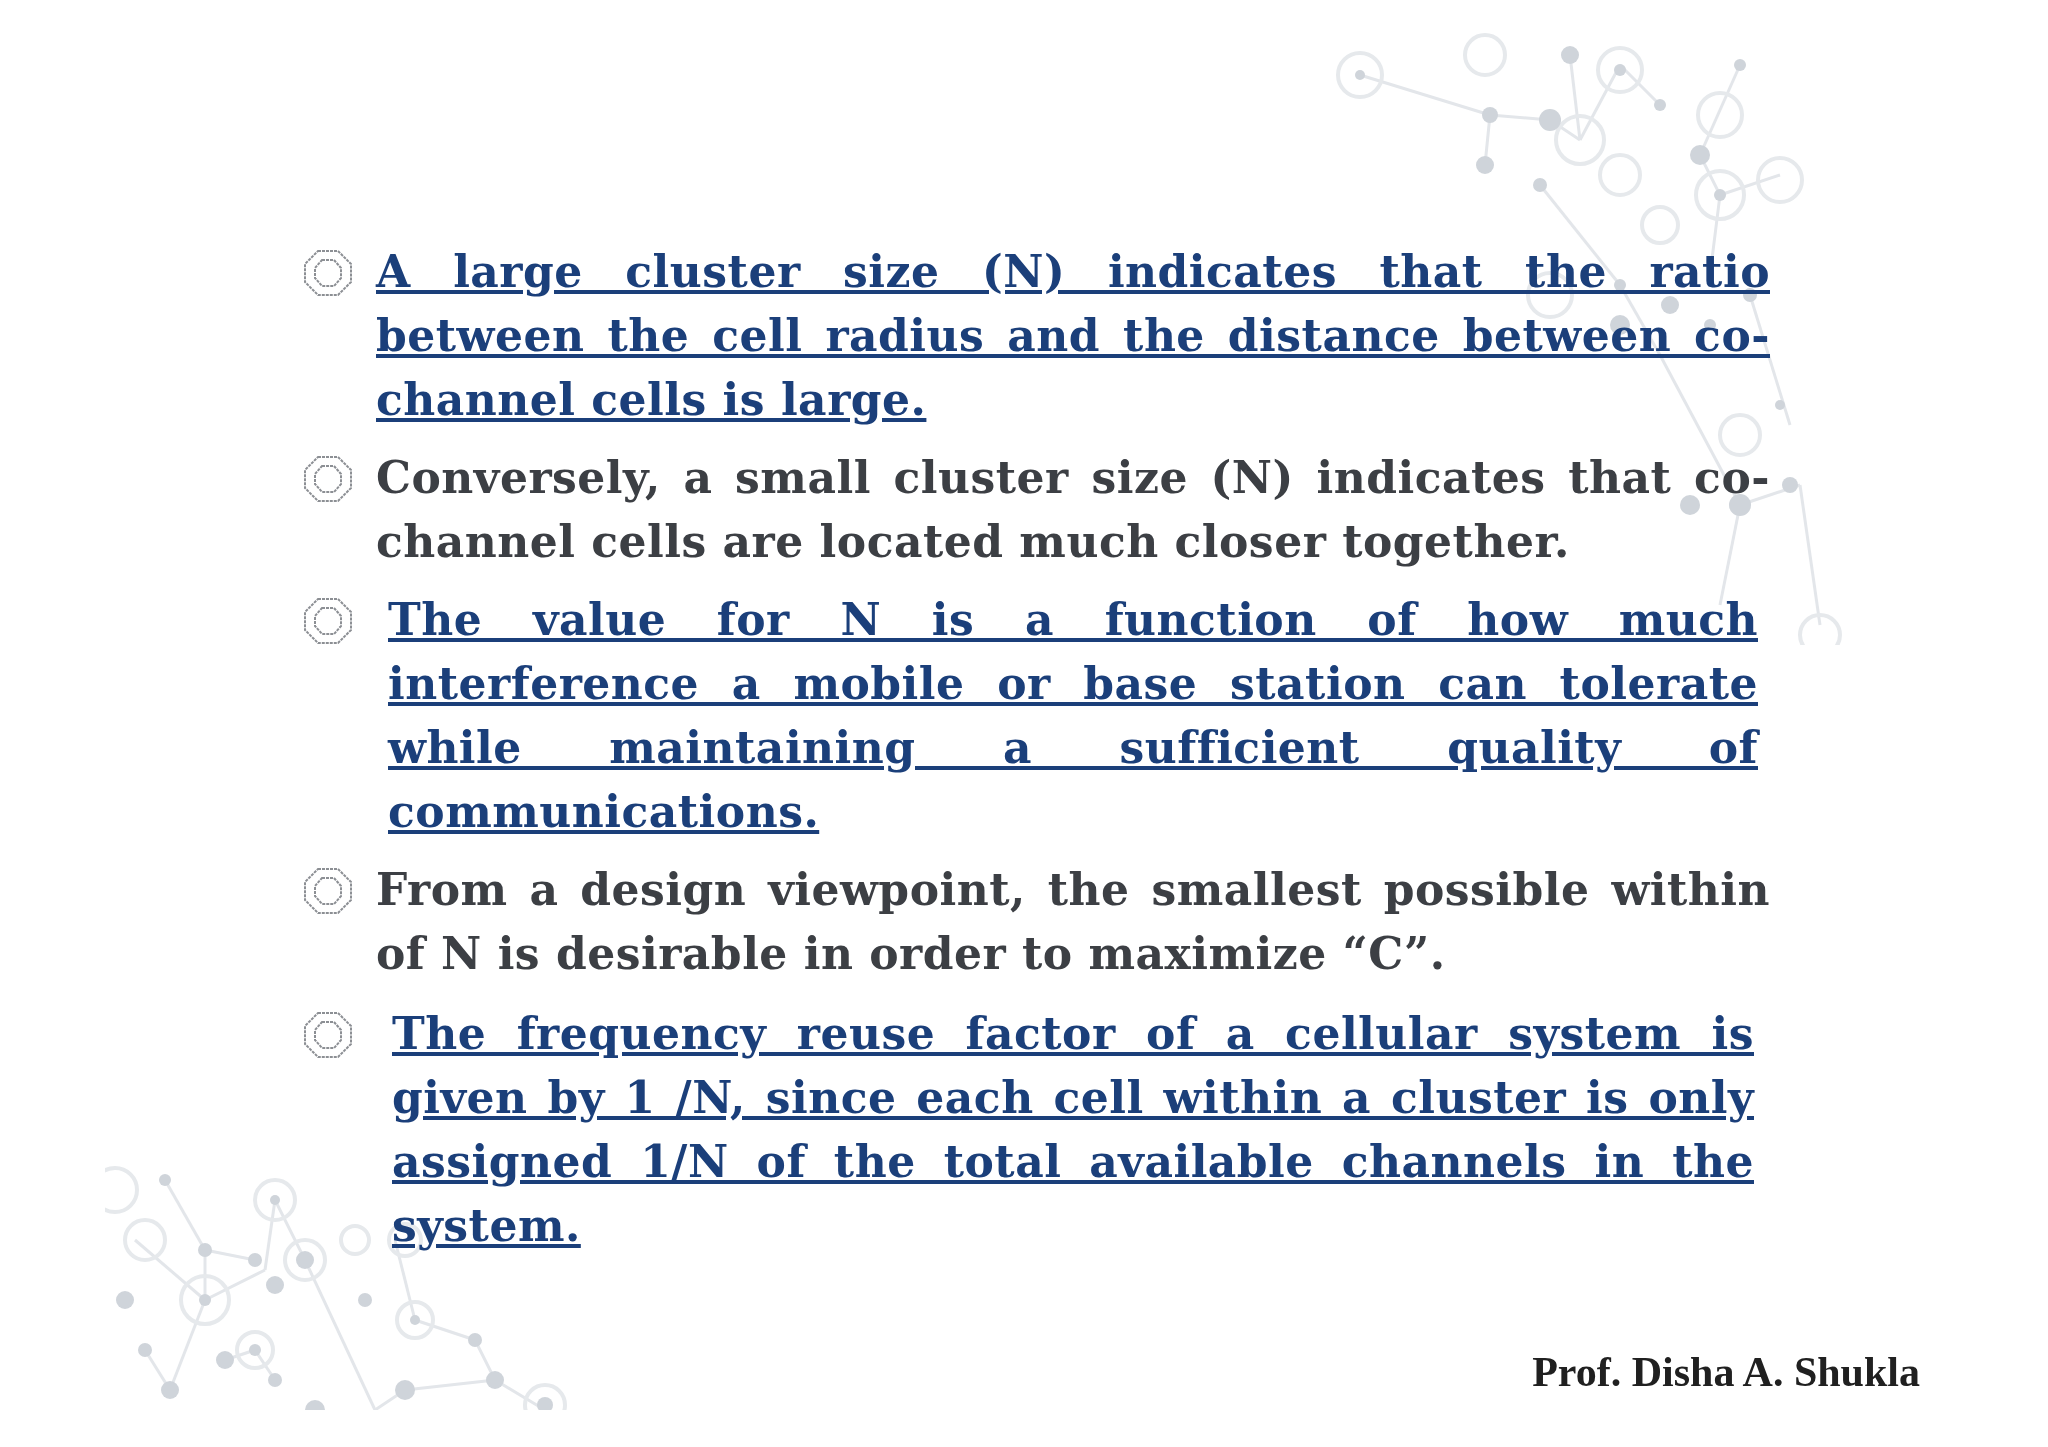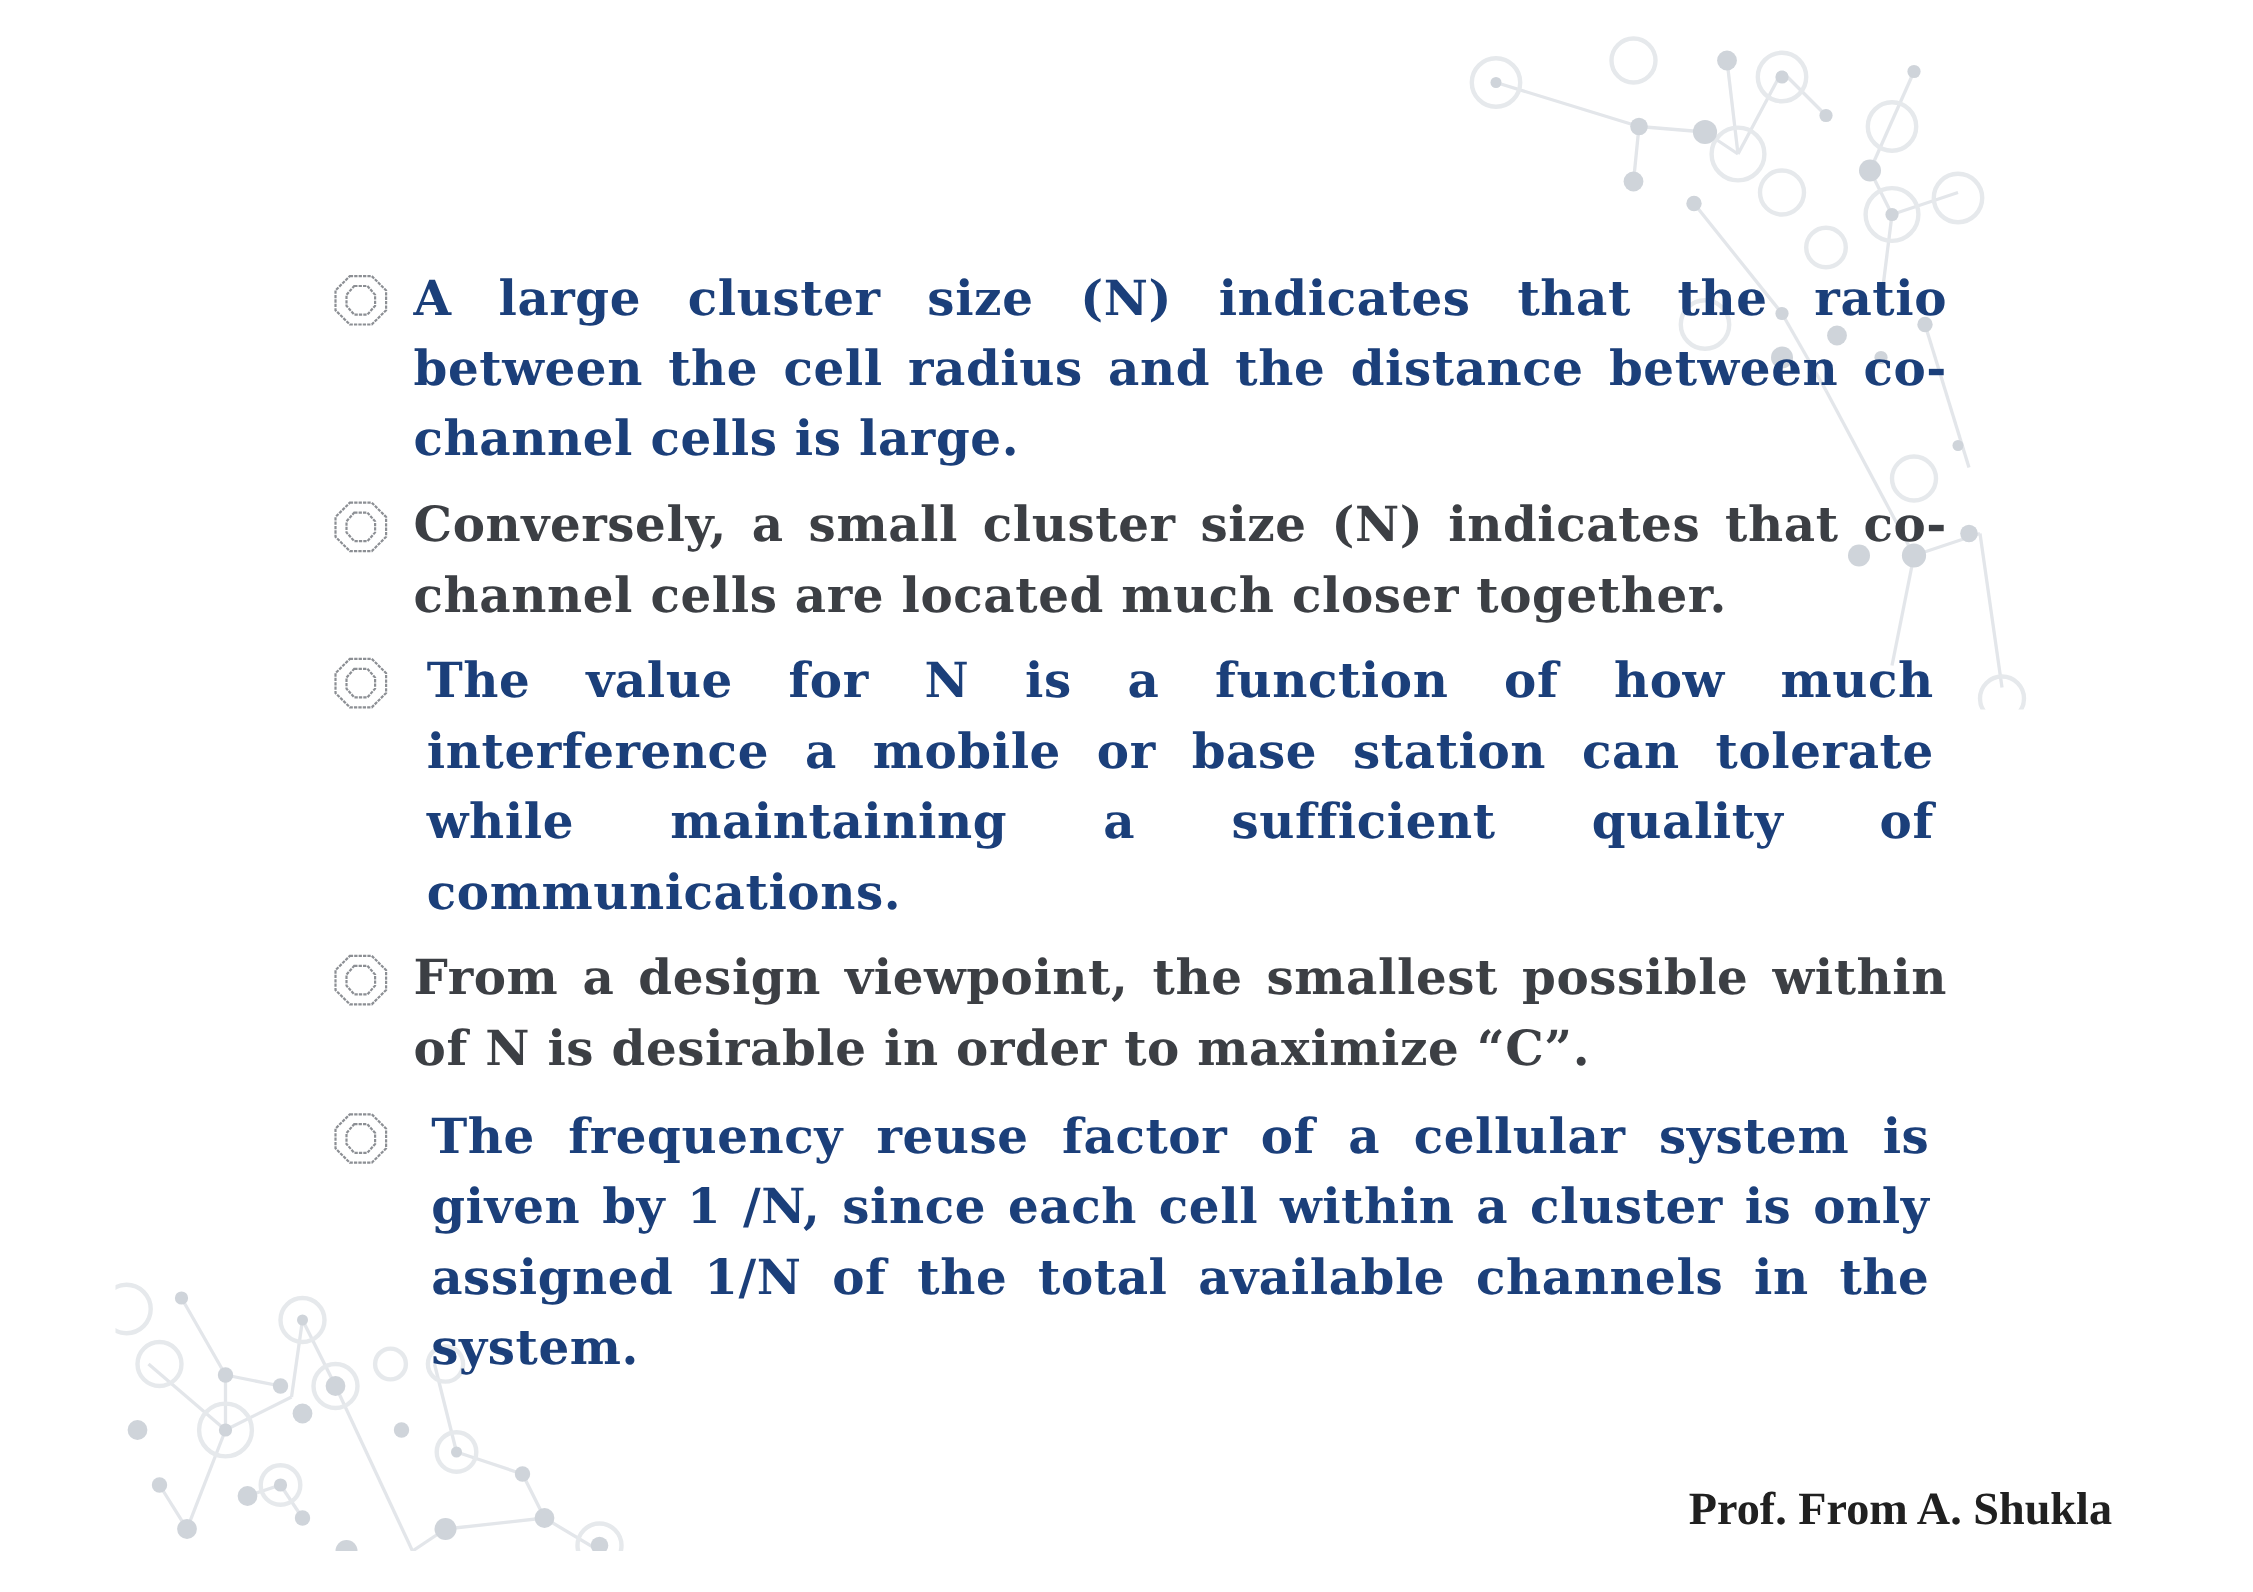--- a/index.html
+++ b/index.html
@@ -17,21 +17,21 @@
   .bullet {
     position: relative; padding-left: 76px; margin-bottom: 14px;
   }
   .bullet-icon {
     position: absolute; left: 2px; top: 8px; width: 52px; height: 50px;
   }
   .bullet-text {
     font-size: 44px; line-height: 64px; font-weight: bold;
     text-align: justify; letter-spacing: 0.5px;
   }
-  .blue { color: #1b3f7a; }
+  .blue { color: #1b3f7a; text-decoration: underline; }
   .gray { color: #3c3f44; }
   .author {
     position: absolute; right: 128px; top: 1348px;
     font-family: "Liberation Serif", serif; font-weight: bold;
     font-size: 42px; color: #202020;
   }
 </style>
 </head>
 <body>
 
@@ -182,13 +182,13 @@
   </div>
   <div class="bullet">
     <svg class="bullet-icon" viewBox="0 0 52 50">
       <polygon points="16,3 36,3 49,16 49,34 36,47 16,47 3,34 3,16" fill="none" stroke="#8c8f94" stroke-width="2" stroke-dasharray="3 1"></polygon>
       <polygon points="20,12 32,12 39,20 39,30 32,38 20,38 13,30 13,20" fill="none" stroke="#8c8f94" stroke-width="2" stroke-dasharray="3 1"></polygon>
     </svg>
     <p class="bullet-text blue" style="margin:16px">The frequency reuse factor of a cellular system is given by 1 /N, since each cell within a cluster is only assigned 1/N of the total available channels in the system.</p>
   </div>
 </main>
 
-<div class="author">Prof. From A. Shukla</div>
+<div class="author">Prof. Disha A. Shukla</div>
 
 </body></html>

